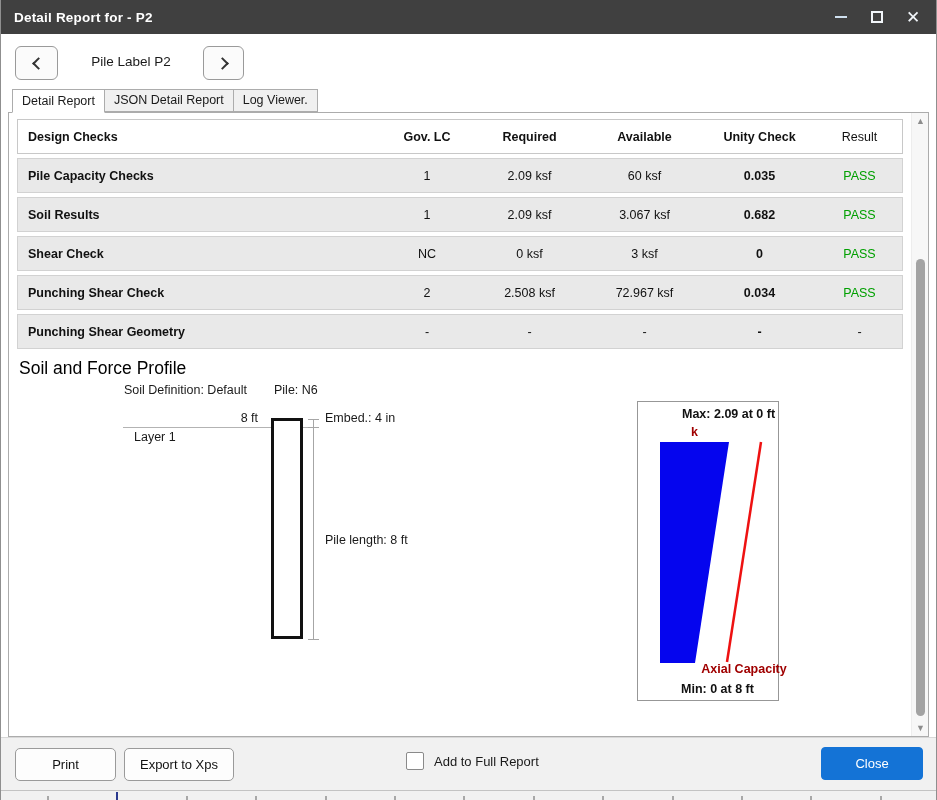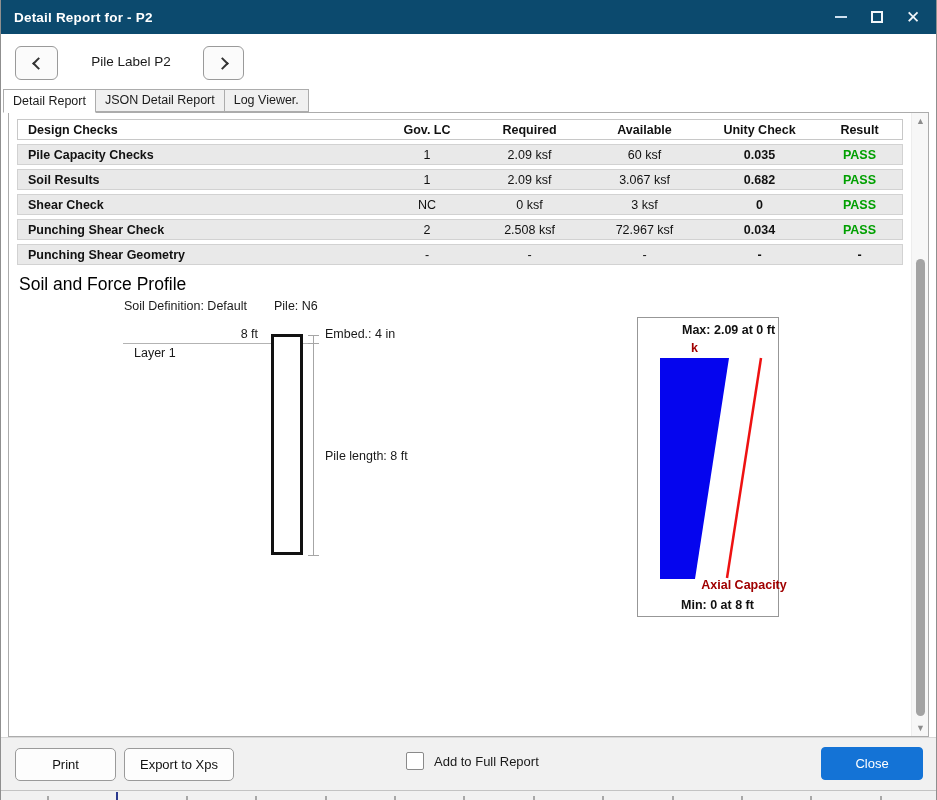--- a/index.html
+++ b/index.html
@@ -1,64 +1,64 @@
 <!DOCTYPE html>
 <html><head>
 <meta charset="utf-8">
 <style>
   * { margin:0; padding:0; box-sizing:border-box; }
   html,body { width:937px; height:800px; }
   body { font-family:"Liberation Sans", sans-serif; background:#fff; overflow:hidden; }
   .window { width:937px; height:800px; display:flex; flex-direction:column; border-left:1px solid #8f8f8f; border-right:1px solid #8f8f8f; }
 
   
-  .titlebar { height:34px; background:#0c4a6e; display:flex; align-items:center; color:#fff; flex:0 0 auto; }
+  .titlebar { height:34px; background:#404040; display:flex; align-items:center; color:#fff; flex:0 0 auto; }
   .titlebar .title { font-size:13.5px; font-weight:bold; padding-left:13px; letter-spacing:.2px; }
   .win-controls { margin-left:auto; display:flex; align-items:center; gap:14px; padding-right:12px; }
   .win-btn { width:22px; height:22px; display:flex; align-items:center; justify-content:center; cursor:pointer; }
   .min-glyph { width:12px; height:2px; background:#cfe0ef; }
   .max-glyph { width:12px; height:12px; border:2px solid #f2f6fa; }
   .close-glyph { color:#f2f6fa; font-size:17px; line-height:1; font-weight:400; }
 
   
   .nav-row { height:54px; position:relative; background:#fff; flex:0 0 auto; }
   .nav-btn { position:absolute; top:12px; width:43px; height:34px; background:#fbfbfb; border:1px solid #9a9a9a; border-radius:6px; cursor:pointer; display:flex; align-items:center; justify-content:center; }
   .nav-btn.prev { left:14px; }
   .nav-btn.next { left:202px; width:41px; }
   .chev { width:9px; height:9px; border-left:2px solid #333; border-bottom:2px solid #333; }
   .chev.left  { transform:rotate(45deg); margin-left:3px; }
   .chev.right { transform:rotate(-135deg); margin-right:3px; }
   .pile-label { position:absolute; left:62px; top:20px; width:136px; text-align:center; font-size:13.5px; color:#1a1a1a; }
 
   
-  .tabs-row { height:24px; display:flex; align-items:flex-end; padding-left:2px; flex:0 0 auto; position:relative; z-index:2; }
+  .tabs-row { height:24px; display:flex; align-items:flex-end; padding-left:11px; flex:0 0 auto; position:relative; z-index:2; }
   .tab { font-size:12.5px; color:#1a1a1a; border:1px solid #acacac; background:#f0f0f0; padding:3px 9px 4px 9px; margin-right:0; cursor:pointer; white-space:nowrap; }
   .tab + .tab { border-left:none; }
   .tab.active { background:#fff; border-bottom:1px solid #fff; margin-bottom:-1px; padding-top:4px; font-weight:400; }
 
   
   .content-panel { margin:0 7px; height:625px; border:1px solid #acacac; background:#fff; position:relative; flex:0 0 auto; overflow:hidden; }
 
   
   .vscroll { position:absolute; top:0; right:0; bottom:0; width:17px; background:#f7f7f7; border-left:1px solid #ededed; }
   .vscroll .arrow { position:absolute; left:0; width:17px; text-align:center; color:#8d8d8d; font-size:9px; cursor:pointer; }
   .vscroll .arrow.up { top:3px; }
   .vscroll .arrow.down { bottom:3px; }
   .vscroll .thumb { position:absolute; left:4px; width:9px; top:146px; height:457px; background:#a3a3a3; border-radius:5px; cursor:pointer; }
 
   
   .dc-table { margin:6px 8px 0 8px; width:886px; }
-  .dc-row { display:flex; align-items:center; height:21px; margin-bottom:4px; border:1px solid #d2d2d2; background:#e9e9e9; font-size:12.5px; color:#111; }
+  .dc-row { display:flex; align-items:center; height:35px; margin-bottom:4px; border:1px solid #d2d2d2; background:#e9e9e9; font-size:12.5px; color:#111; }
   .dc-row.header { background:#fff; border-color:#c8c8c8; font-weight:bold; }
   .c-name  { flex:1 1 auto; padding-left:10px; font-weight:bold; }
   .c-gov   { flex:0 0 90px;  text-align:center; }
   .c-req   { flex:0 0 115px; text-align:center; }
   .c-avail { flex:0 0 115px; text-align:center; }
   .c-unity { flex:0 0 115px; text-align:center; font-weight:bold; }
-  .c-result{ flex:0 0 85px;  text-align:center; font-weight:bold; }
+  .c-result{ flex:0 0 85px;  text-align:center; font-weight:normal; }
   .dc-row.header .c-gov, .dc-row.header .c-req, .dc-row.header .c-avail { font-weight:bold; }
   .c-result.pass { color:#00a000; }
 
   
   .profile-heading { margin:9px 0 0 10px; font-size:17.5px; font-weight:normal; color:#000; }
   .profile-canvas { position:relative; height:335px; margin-top:4px; font-size:12.5px; color:#1a1a1a; }
   .abs { position:absolute; white-space:nowrap;margin-left:36px; }
   .soil-def { left:79px; top:0; }
   .pile-name { left:229px; top:0; }
   .lbl-0ft { left:168px; top:28px; width:45px; text-align:right; }

